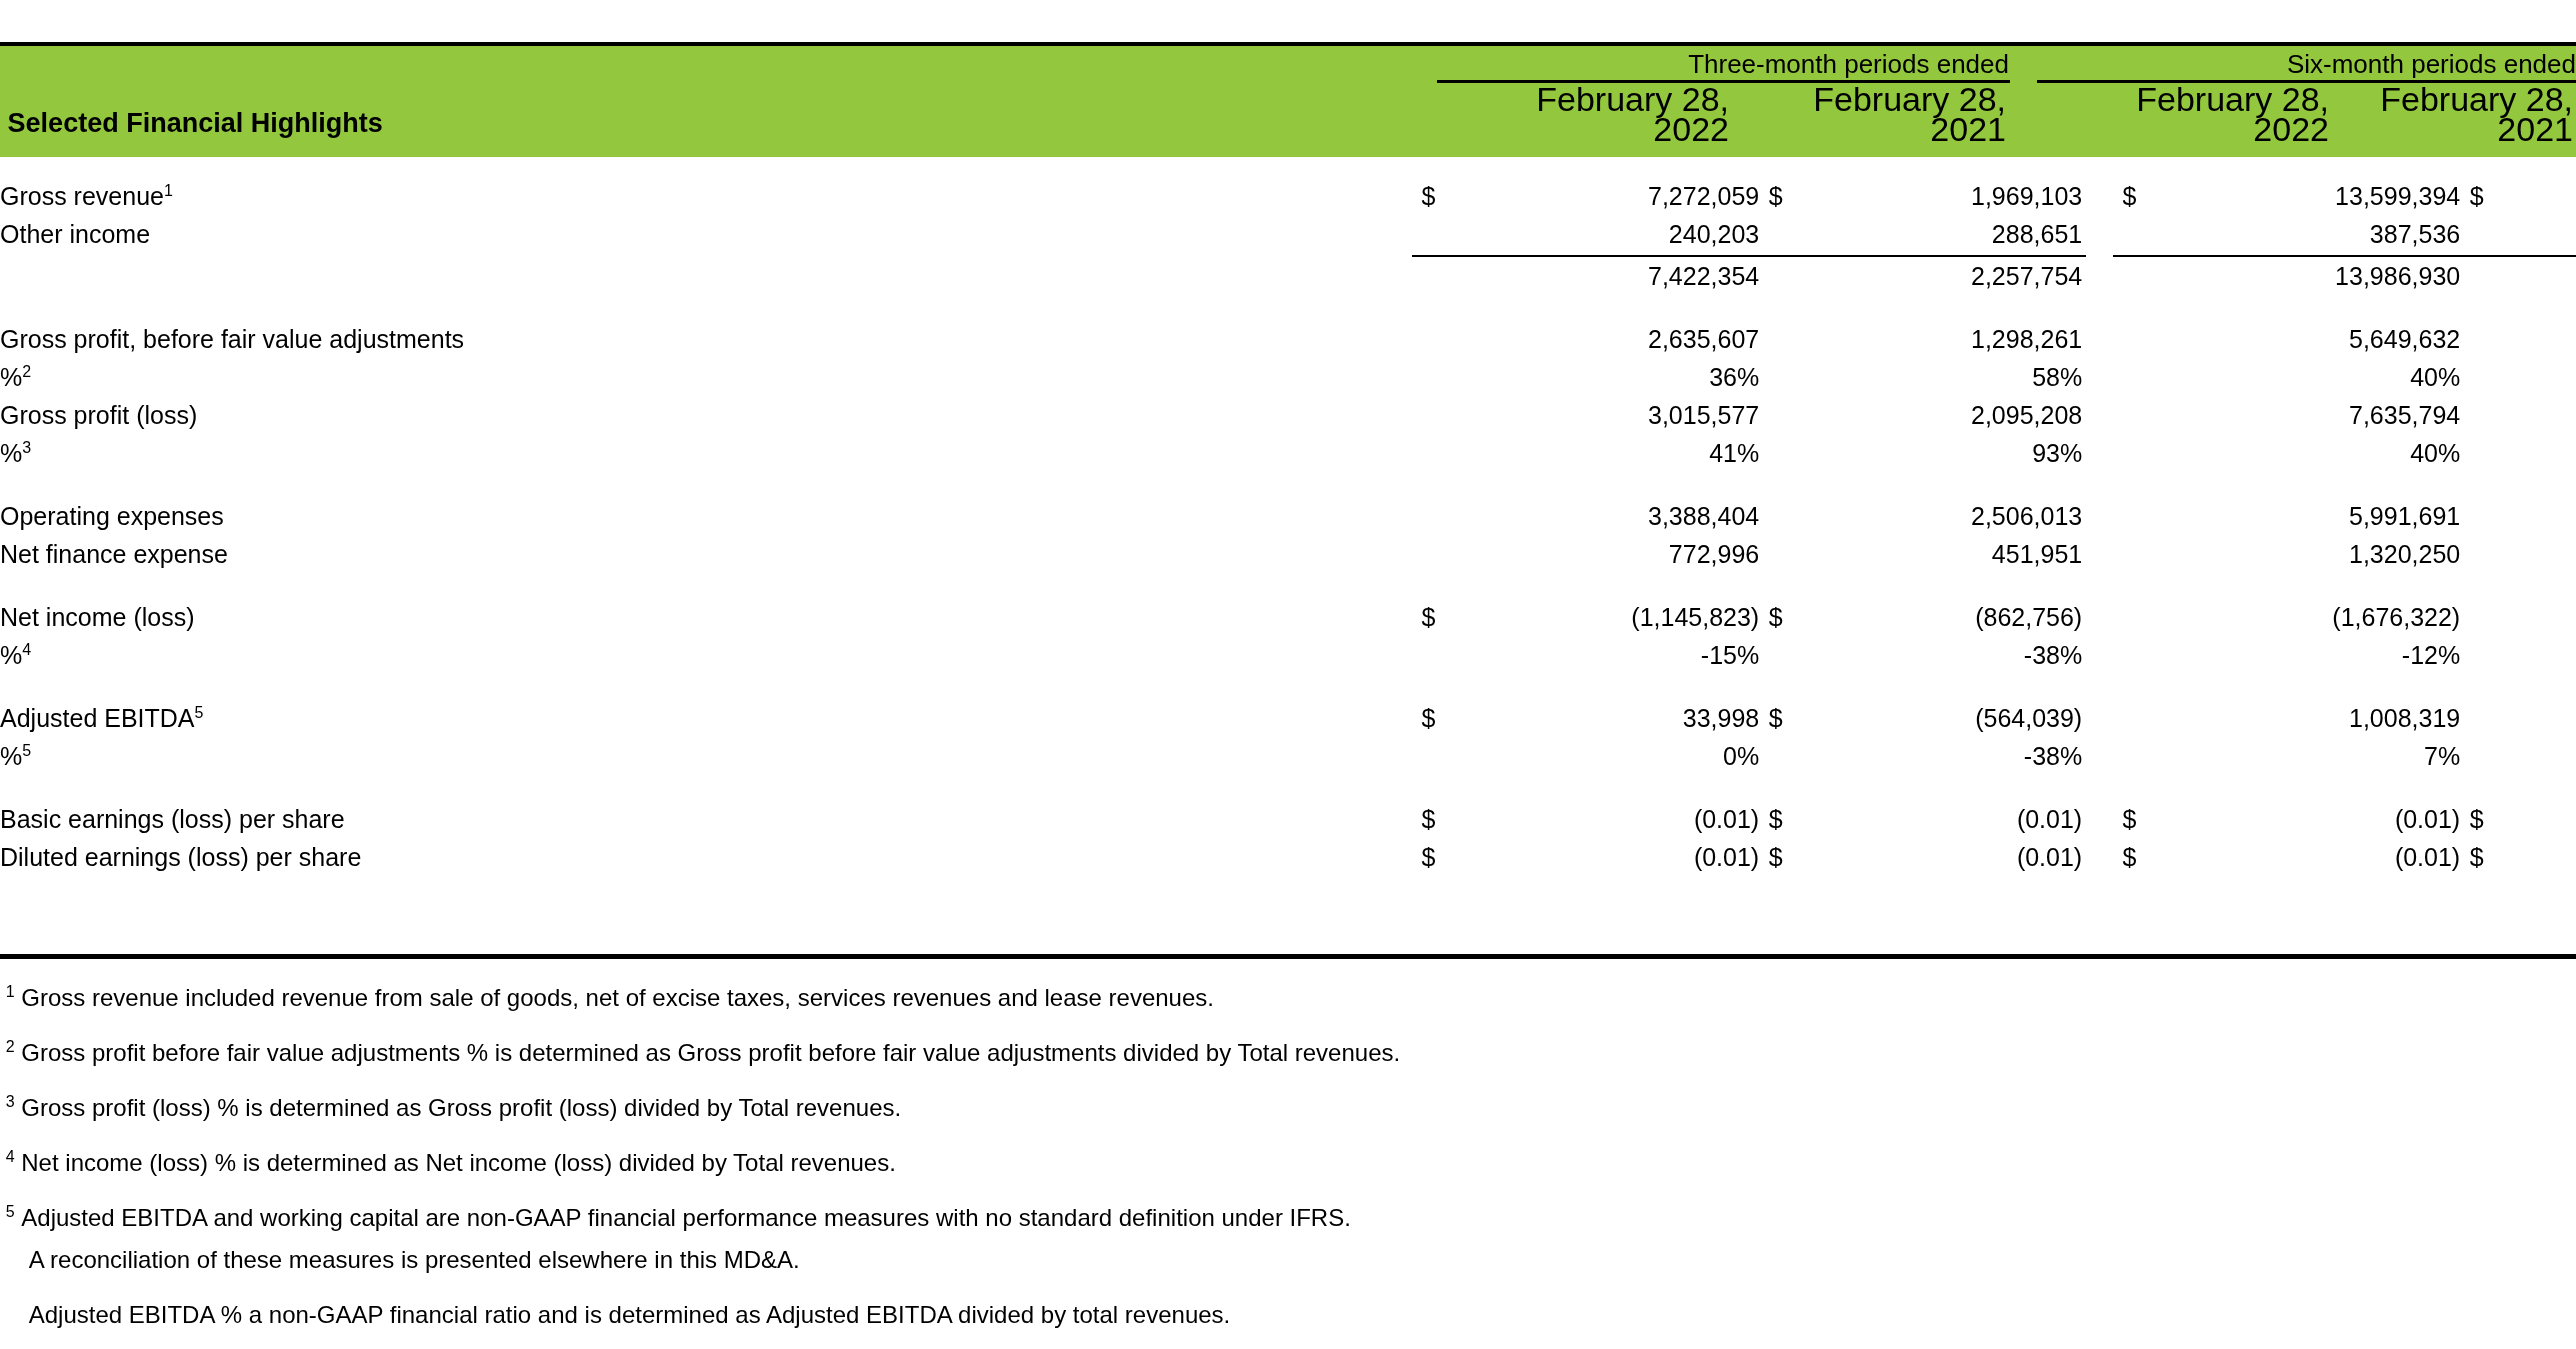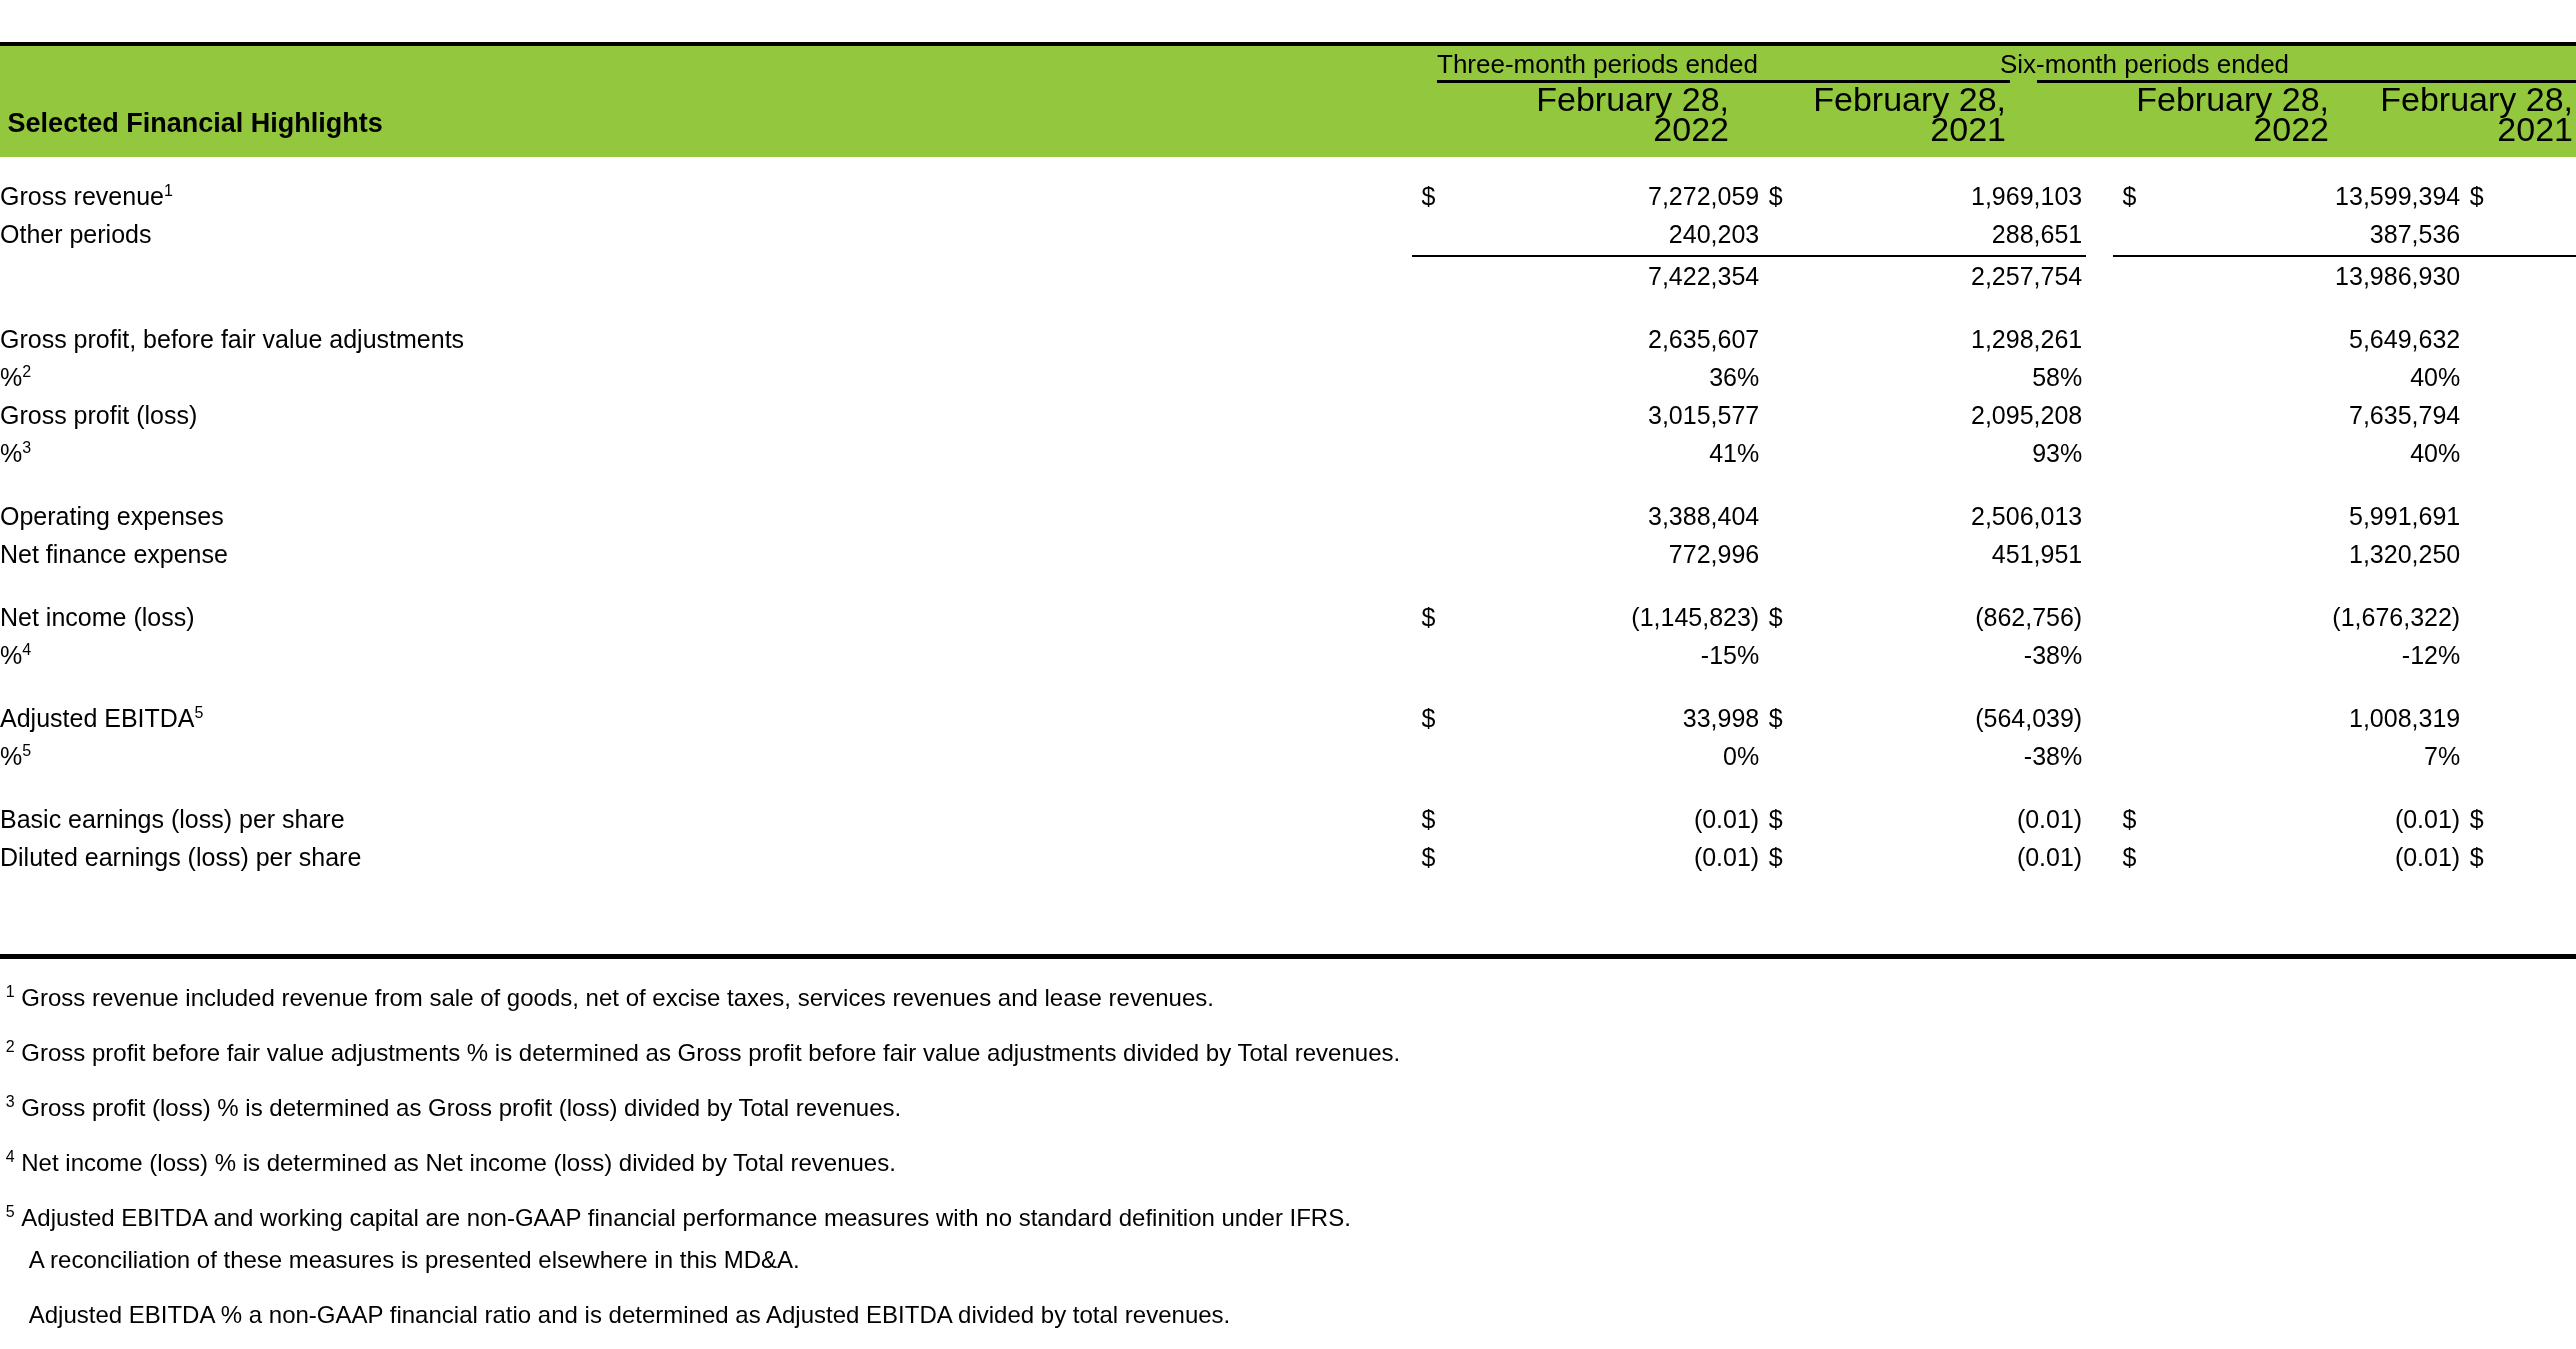--- a/index.html
+++ b/index.html
@@ -73,21 +73,21 @@
     position: absolute;
     left: 0; top: 46px;
     width: 2576px; height: 111px;
     background: #93c83e;
   }
 
   .hdr-group-label {
     position: absolute;
     font-size: 26px;
     line-height: 29px;
-    text-align: left;
+    text-align: right;
     color: #000;
   }
   .hdr-group-rule {
     position: absolute;
     height: 2.9px;
     background: #000000;
   }
   .hdr-date {
     position: absolute;
     font-size: 34px;
@@ -210,21 +210,21 @@
           <td class="cur-r">$</td>
           <td class="num">1,969,103</td>
           <td></td>
           <td class="cur">$</td>
           <td class="num">13,599,394</td>
           <td class="cur-r">$</td>
           <td class="num">3,303,441</td>
         </tr>
 
         <tr>
-          <td class="label">Other periods</td>
+          <td class="label">Other income</td>
           <td class="cur"></td>
           <td class="num">240,203</td>
           <td class="cur-r"></td>
           <td class="num">288,651</td>
           <td></td>
           <td class="cur"></td>
           <td class="num">387,536</td>
           <td class="cur-r"></td>
           <td class="num">322,494</td>
         </tr>

